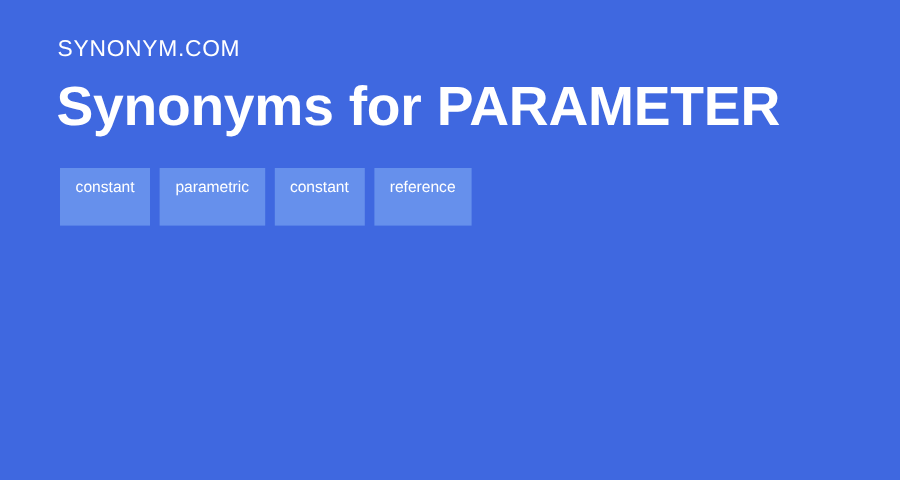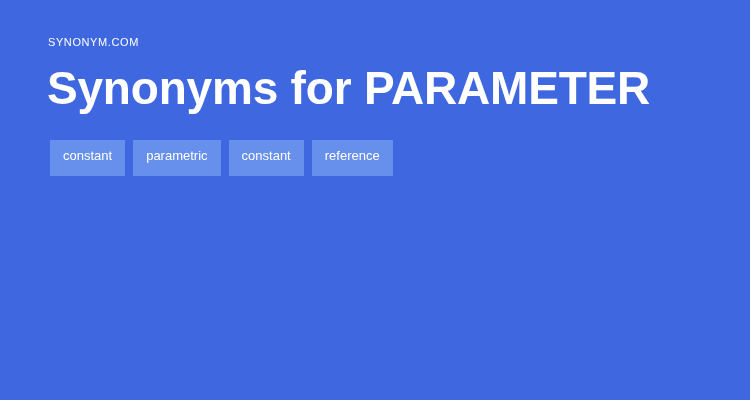--- a/index.html
+++ b/index.html
@@ -17,21 +17,21 @@
     position: relative;
     width: 750px;
     height: 400px;
     background: #3F68E0;
     box-sizing: border-box;
   }
   .site-brand {
     position: absolute;
     left: 48px;
     top: 34px;
-    font-size: 11px;
+    font-size: 19px;
     line-height: 16px;
     font-weight: 400;
     letter-spacing: 0.6px;
     color: #FFFFFF;
     white-space: nowrap;
     text-align: right;
   }
   .page-title {
     position: absolute;
     left: 47px;
@@ -55,21 +55,21 @@
     gap: 11px 8px;
     padding: 0;
     margin: 0;
     list-style: none;
   }
   .synonym-tag {
     background: #6690EC;
     color: #FFFFFF;
     font-size: 13px;
     line-height: 32px;
-    height: 36px;
+    height: 48px;
     padding: 0 13px;
     white-space: nowrap;
     box-sizing: border-box;
     border: 0;
     border-radius: 0;
     display: block;
     text-decoration: none;
     font-family: "Liberation Sans", sans-serif;
     cursor: pointer;
   }

